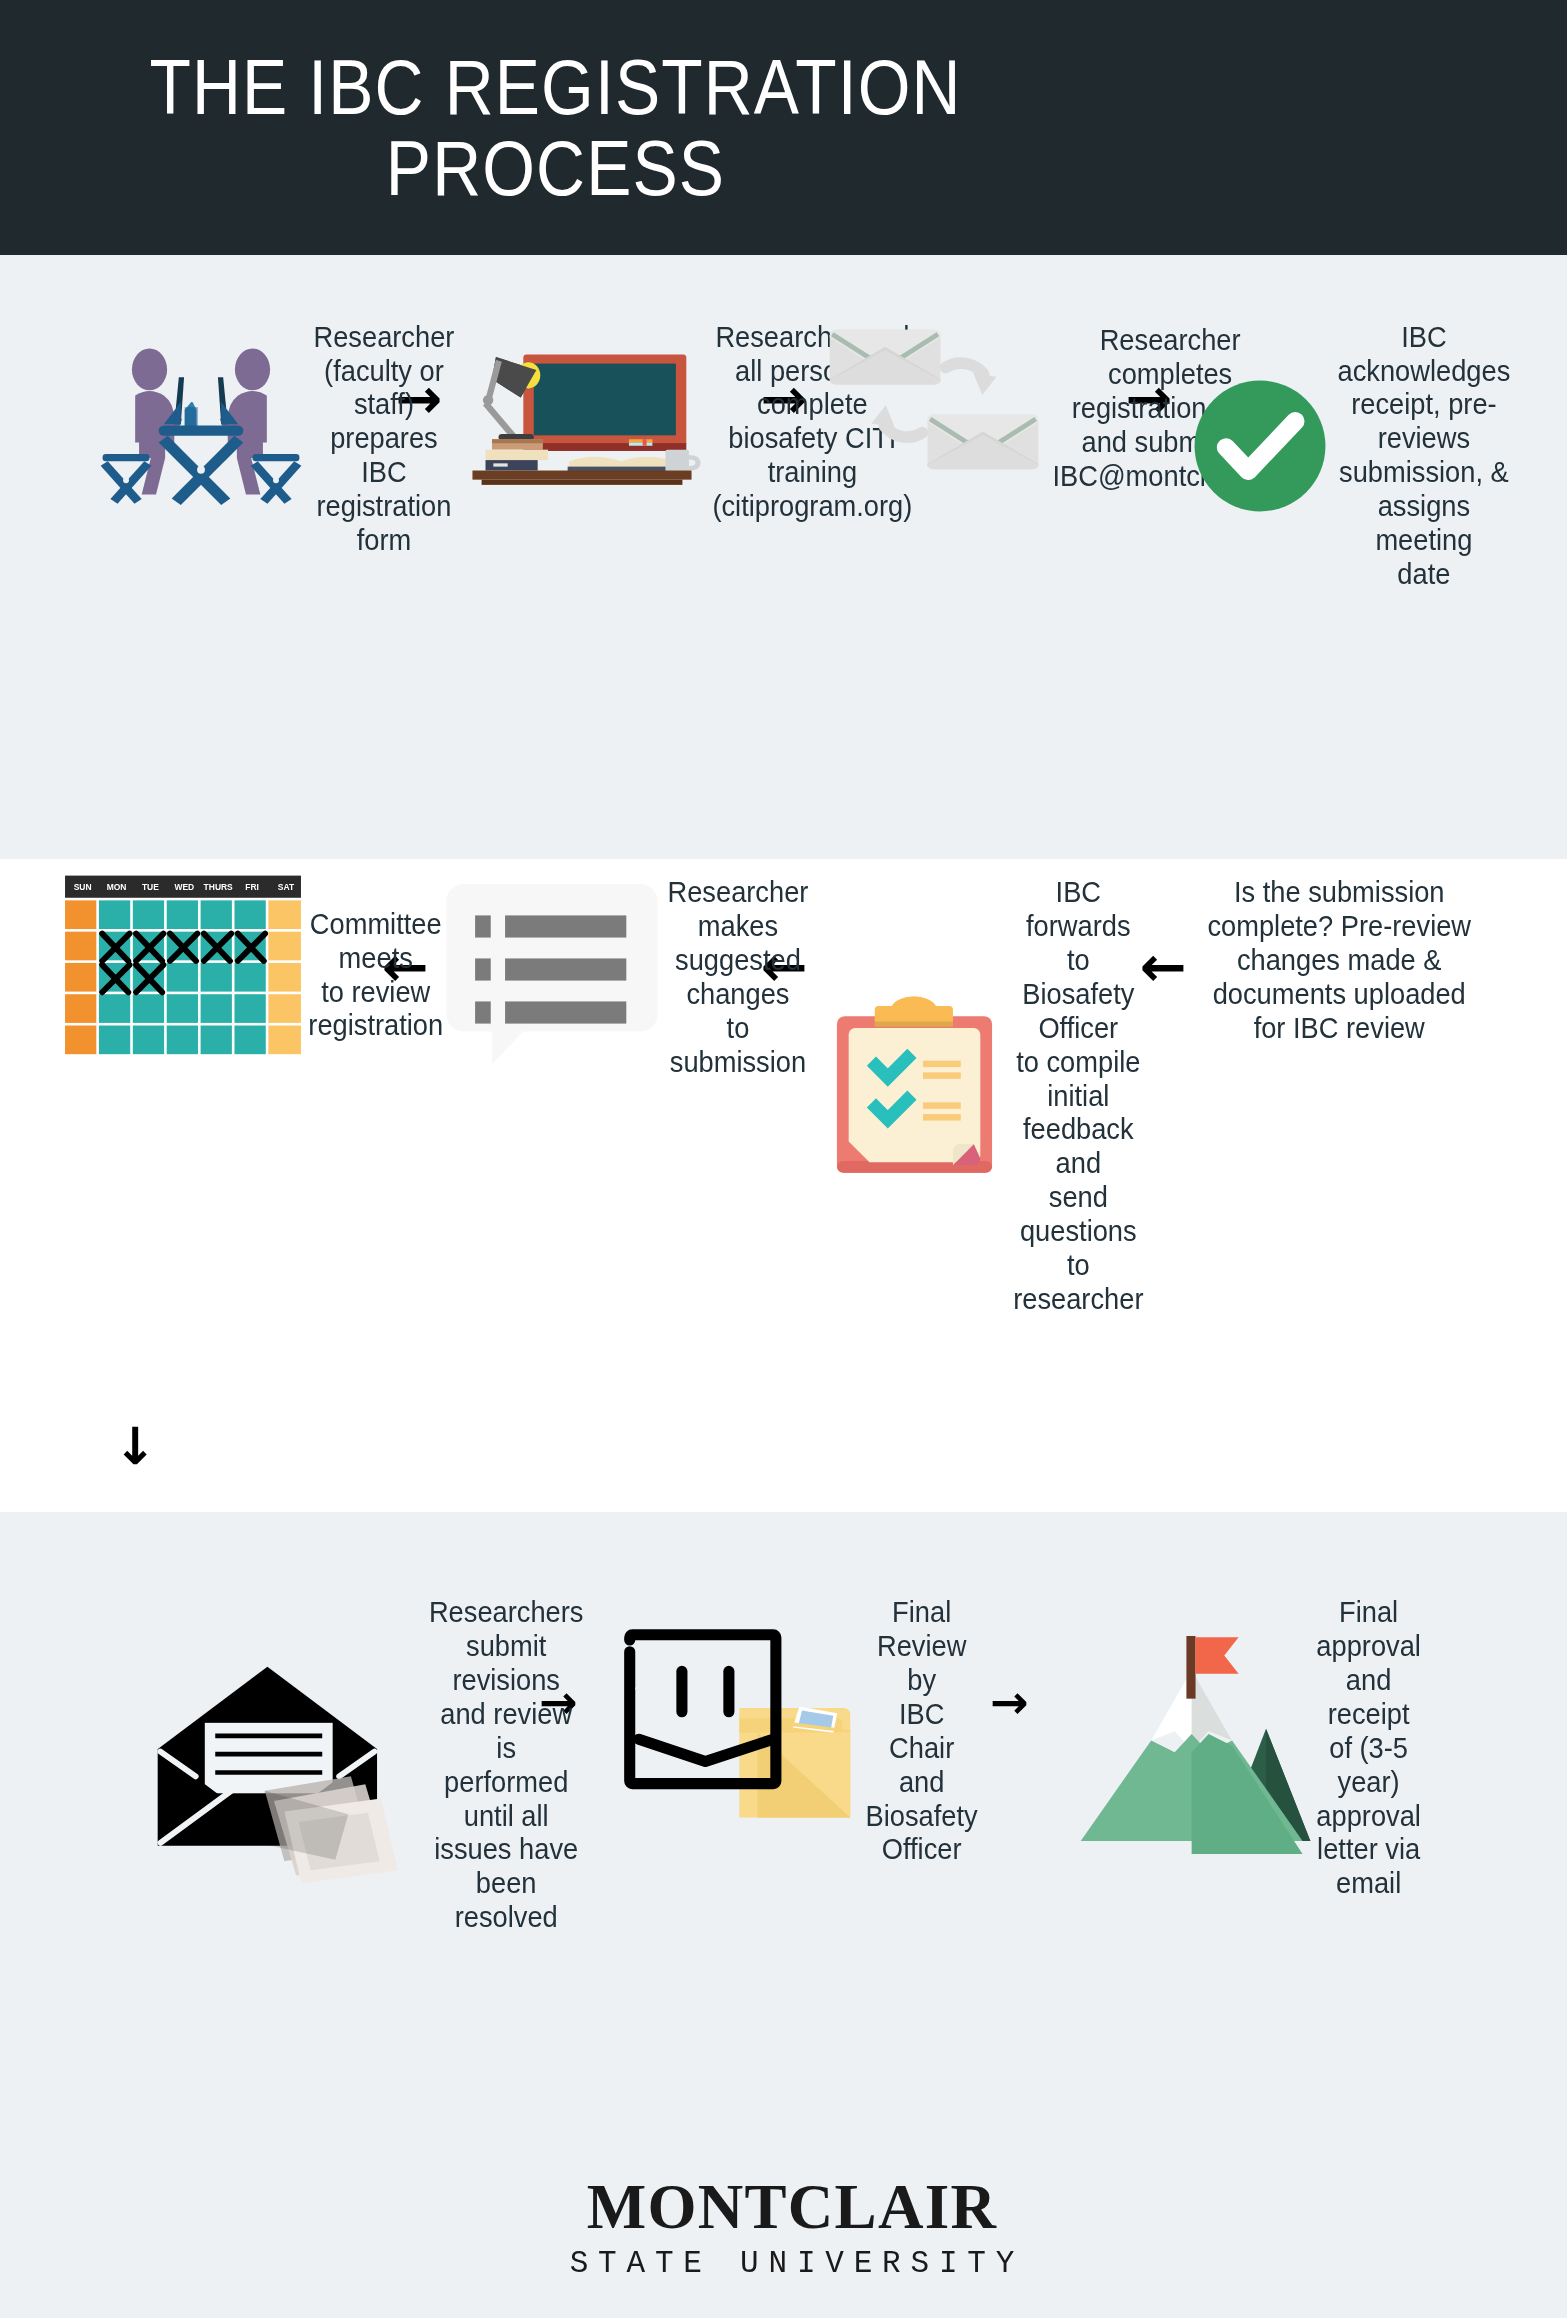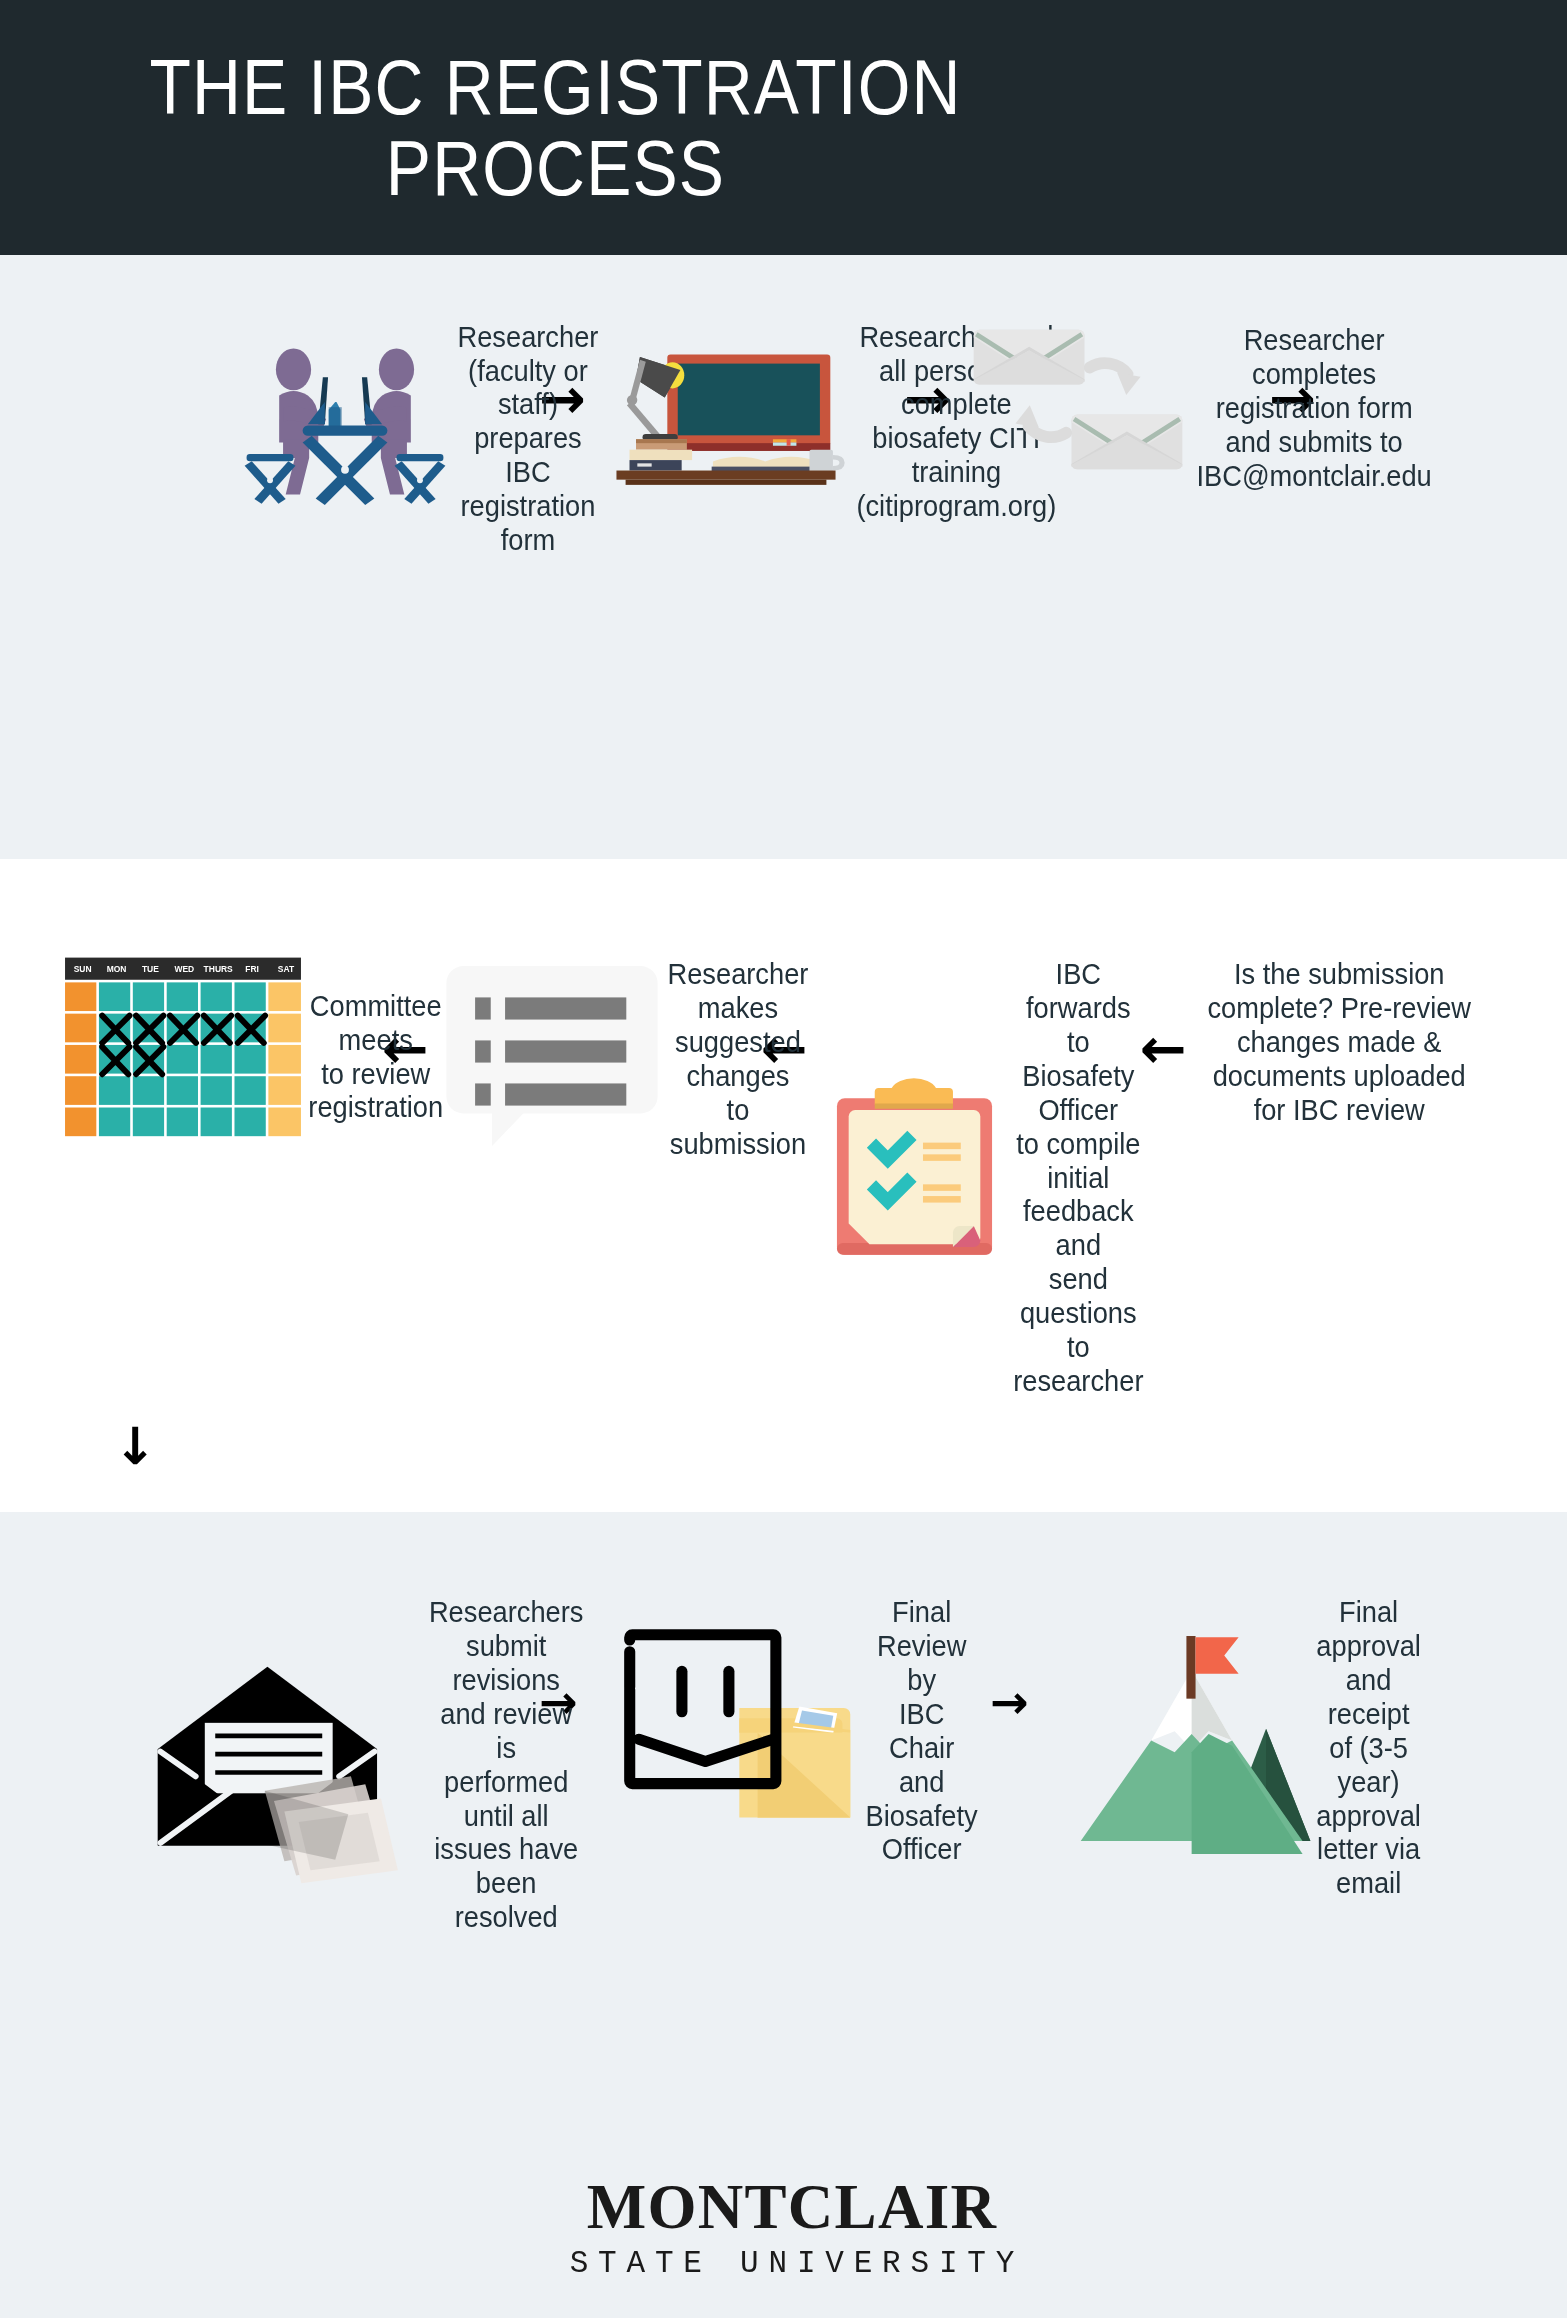--- a/index.html
+++ b/index.html
@@ -59,21 +59,21 @@
   .arrow-down { font-size: 51px; }
 
   
   .r1 { padding-top: 46px; }
   .r1 .step { width: 287px; }
   .r1 .icon-box { height: 196px; }
   .r1 .caption { margin-top: 19.6px; }
   .r1 .arrow { width: 78px; height: 196px; }
 
   
-  .r2 { padding-top: 82px; }
+  .r2 { }
   .r2 .step { width: 307px; }
   .r2 .icon-box { height: 216px; }
   .r2 .caption { margin-top: 17px; }
   .r2 .arrow { width: 72px; height: 216px; }
 
   
   .r3 { padding-top: 59px; }
   .r3 .step { width: 366px; }
   .r3 .icon-box { height: 261px; }
   .r3 .caption { margin-top: 25px; }
@@ -237,20 +237,35 @@
         </div>
         <div class="caption">Researcher
 completes
 registration form
 and submits to
 IBC@montclair.edu</div>
       </div>
 
       <div class="arrow">→</div>
 
+      <div class="step">
+        <div class="icon-box">
+          <svg width="144" height="144" viewBox="0 0 220 220">
+            <circle cx="110" cy="110" r="100" fill="#349A5C"></circle>
+            <path d="M58 112 l34 36 l72 -76" stroke="#ffffff" stroke-width="28" fill="none" stroke-linecap="round" stroke-linejoin="round"></path>
+          </svg>
+        </div>
+        <div class="caption">IBC
+acknowledges
+receipt, pre-
+reviews
+submission, &amp;
+assigns meeting
+date</div>
+      </div>
 
     </div>
   </div>
 
   <div class="arrow arrow-down down-into-r2">↓</div>
 
   <div class="band band-2">
     <div class="row r2">
 
       <div class="step">

